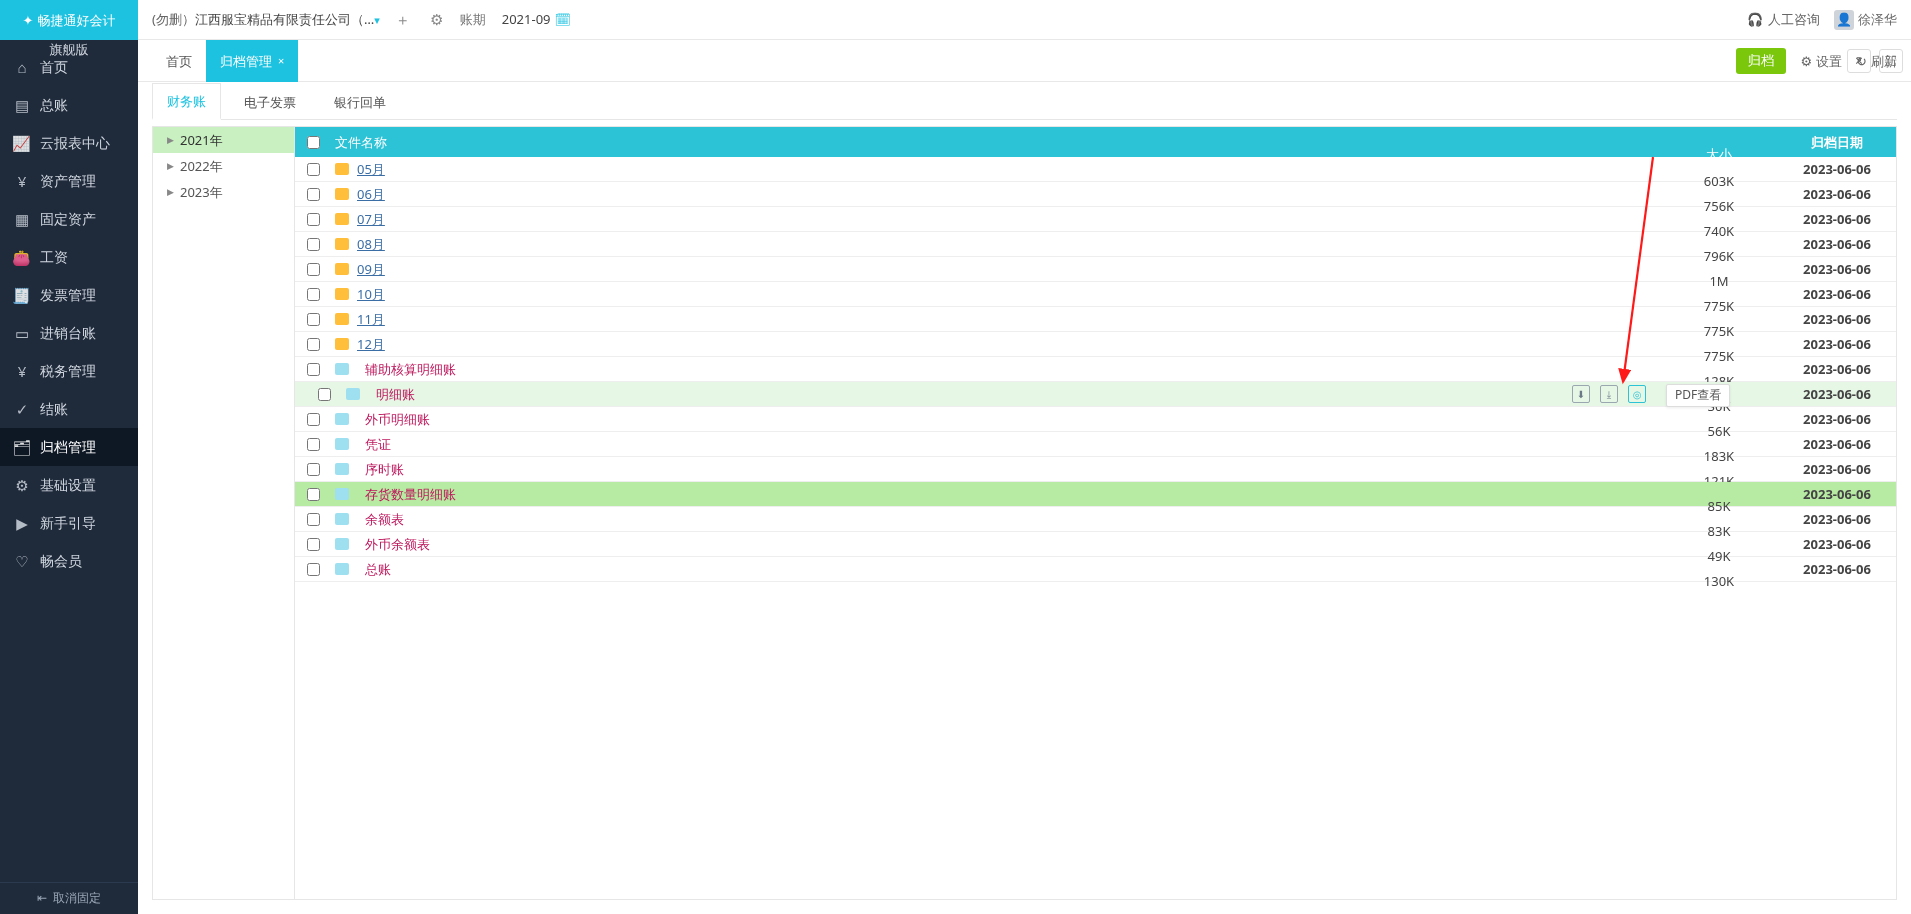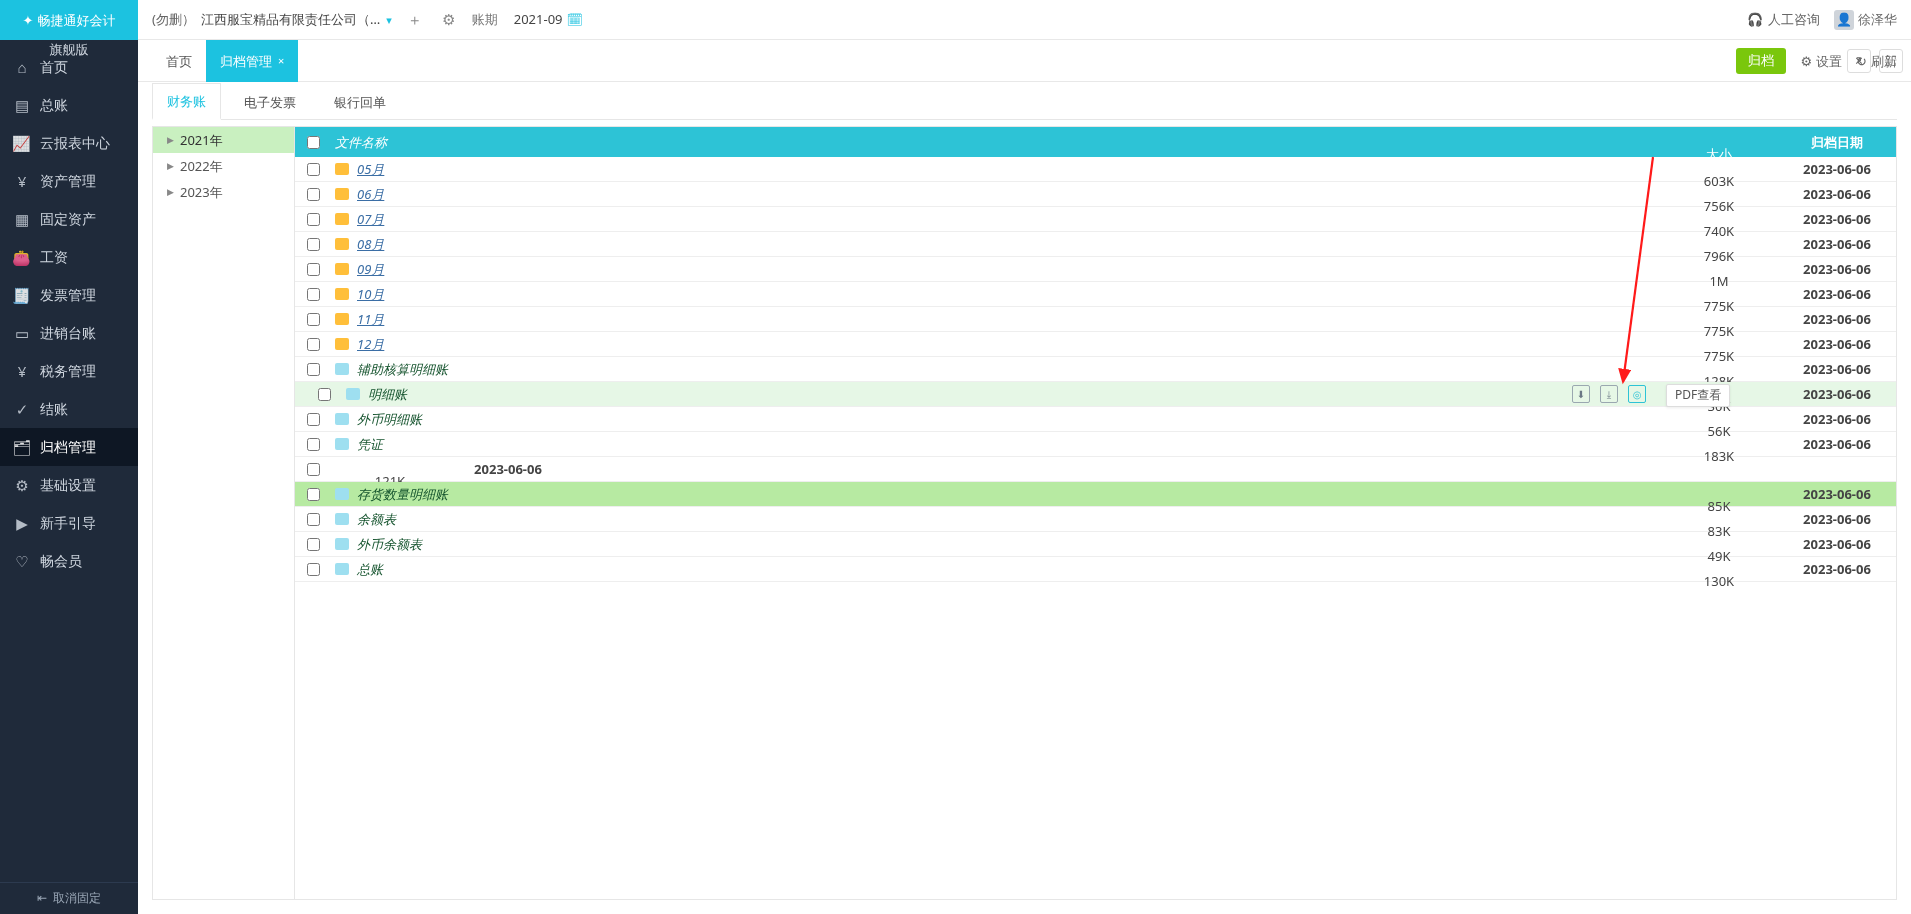--- a/index.html
+++ b/index.html
@@ -10,21 +10,21 @@
   .brand{background:#1cc2e0;height:40px;display:flex;align-items:center;justify-content:center;color:#fff;font-size:13px;gap:4px;}
   .brand-wrap{position:relative;height:40px;}
   .nav{flex:1;overflow:auto;padding-top:8px;}
   .nav-item{display:flex;align-items:center;gap:10px;height:38px;padding:0 14px;cursor:pointer;font-size:14px;color:#cfd6df;}
   .nav-item.active{background:#0e1724;color:#fff;}
   .nav-ico{width:16px;height:16px;display:inline-flex;align-items:center;justify-content:center;opacity:.85;font-size:15px;}
   .sidebar-foot{height:32px;display:flex;align-items:center;gap:6px;justify-content:center;font-size:12px;color:#9aa7b6;border-top:1px solid #2c3a4f;}
   
   .main{flex:1;display:flex;flex-direction:column;min-width:0;background:#fff;}
   .topbar{height:40px;display:flex;align-items:center;gap:12px;padding:0 14px;color:#666;border-bottom:1px solid #e8e8e8;}
-  .top-org{display:flex;align-items:center;gap:6px;}
+  .top-org{display:flex;align-items:center;gap:0;}
   .top-org .dn{color:#444;}
   .top-right{margin-left:auto;display:flex;align-items:center;gap:14px;color:#666;}
   .ico-btn{display:inline-flex;align-items:center;gap:4px;cursor:pointer;}
   .avatar{width:20px;height:20px;background:#cfd4da;border-radius:3px;display:inline-flex;align-items:center;justify-content:center;color:#fff;font-size:13px;}
   .period-lab{color:#777;}
   .period-val{color:#444;margin-left:4px;}
   .chev{color:#1cc2e0;font-size:11px;}
   
   .tabrow{height:42px;display:flex;align-items:center;padding:0 0 0 14px;border-bottom:1px solid #e8e8e8;position:relative;}
   .tab{height:42px;display:inline-flex;align-items:center;padding:0 14px;color:#555;cursor:pointer;position:relative;}
@@ -43,28 +43,28 @@
   .body{flex:1;display:flex;gap:0;min-height:0;margin-top:6px;border:1px solid #e6e6e6;}
   
   .tree{width:142px;border-right:1px solid #e6e6e6;background:#fff;}
   .tree-item{height:26px;display:flex;align-items:center;padding-left:14px;gap:6px;color:#555;cursor:pointer;font-size:13px;}
   .tree-item .arr{font-size:9px;color:#888;width:7px;}
   .tree-item.sel{background:#c9f0c0;color:#333;}
   
   .grid{flex:1;display:flex;flex-direction:column;min-width:0;overflow:hidden;}
   .ghead{display:flex;background:#2dc3d6;color:#fff;height:30px;align-items:center;font-size:13px;}
   .c-chk{width:36px;display:flex;justify-content:center;}
-  .c-name{flex:1;display:flex;align-items:center;gap:10px;padding-left:4px;font-style:italic;}
+  .c-name{flex:1;display:flex;align-items:center;gap:10px;padding-left:4px;}
   .c-size{width:118px;text-align:center;margin-top:25px;}
   .c-date{width:118px;text-align:center;font-weight:bold;}
   .gbody{flex:1;overflow:auto;}
   .row{display:flex;height:25px;align-items:center;border-bottom:1px solid #eee;font-size:13px;color:#444;position:relative;}
   .row .c-name{gap:8px;}
   .row .lnk{text-decoration:underline;color:#3b6ea5;cursor:pointer;}
-  .row .plain{color:#14532d;}
+  .row .plain{color:#be185d;margin-left:8px;}
   .fico{width:14px;height:12px;border-radius:2px;display:inline-block;}
   .fico.y{background:#ffbf3a;}
   .fico.g{background:#9edff0;}
   .row.hov{background:#e6f7e6;padding-left:11px;}
   .row.sel2{background:#b7eaa2;}
   .row .ops{position:absolute;right:250px;display:none;gap:10px;color:#7a7a7a;}
   .row.hov .ops{display:flex;}
   .op{width:18px;height:18px;border:1px solid #9aa7b0;border-radius:2px;display:inline-flex;align-items:center;justify-content:center;font-size:10px;cursor:pointer;color:#6b7885;}
   .op.hl{border-color:#2dc3d6;color:#2dc3d6;}
   .tooltip{position:absolute;left:calc(100% - 230px);top:2px;background:#fff;border:1px solid #ddd;padding:2px 8px;font-size:12px;color:#555;border-radius:2px;white-space:nowrap;box-shadow:0 1px 3px rgba(0,0,0,.08);}
@@ -370,20 +370,24 @@
                   <span class="fico g"></span>
                   <span class="plain">凭证</span>
                 </div>
                 <div class="c-size">183K</div>
                 <div class="c-date">2023-06-06</div>
               </div>
               <div class="row">
                 <div class="c-chk">
                   <input type="checkbox" style="">
                 </div>
+                <div class="c-name">
+                  <span class="fico g"></span>
+                  <span class="plain">序时账</span>
+                </div>
                 <div class="c-size">121K</div>
                 <div class="c-date">2023-06-06</div>
               </div>
               <div class="row sel2">
                 <div class="c-chk">
                   <input type="checkbox" style="">
                 </div>
                 <div class="c-name">
                   <span class="fico g"></span>
                   <span class="plain">存货数量明细账</span>

